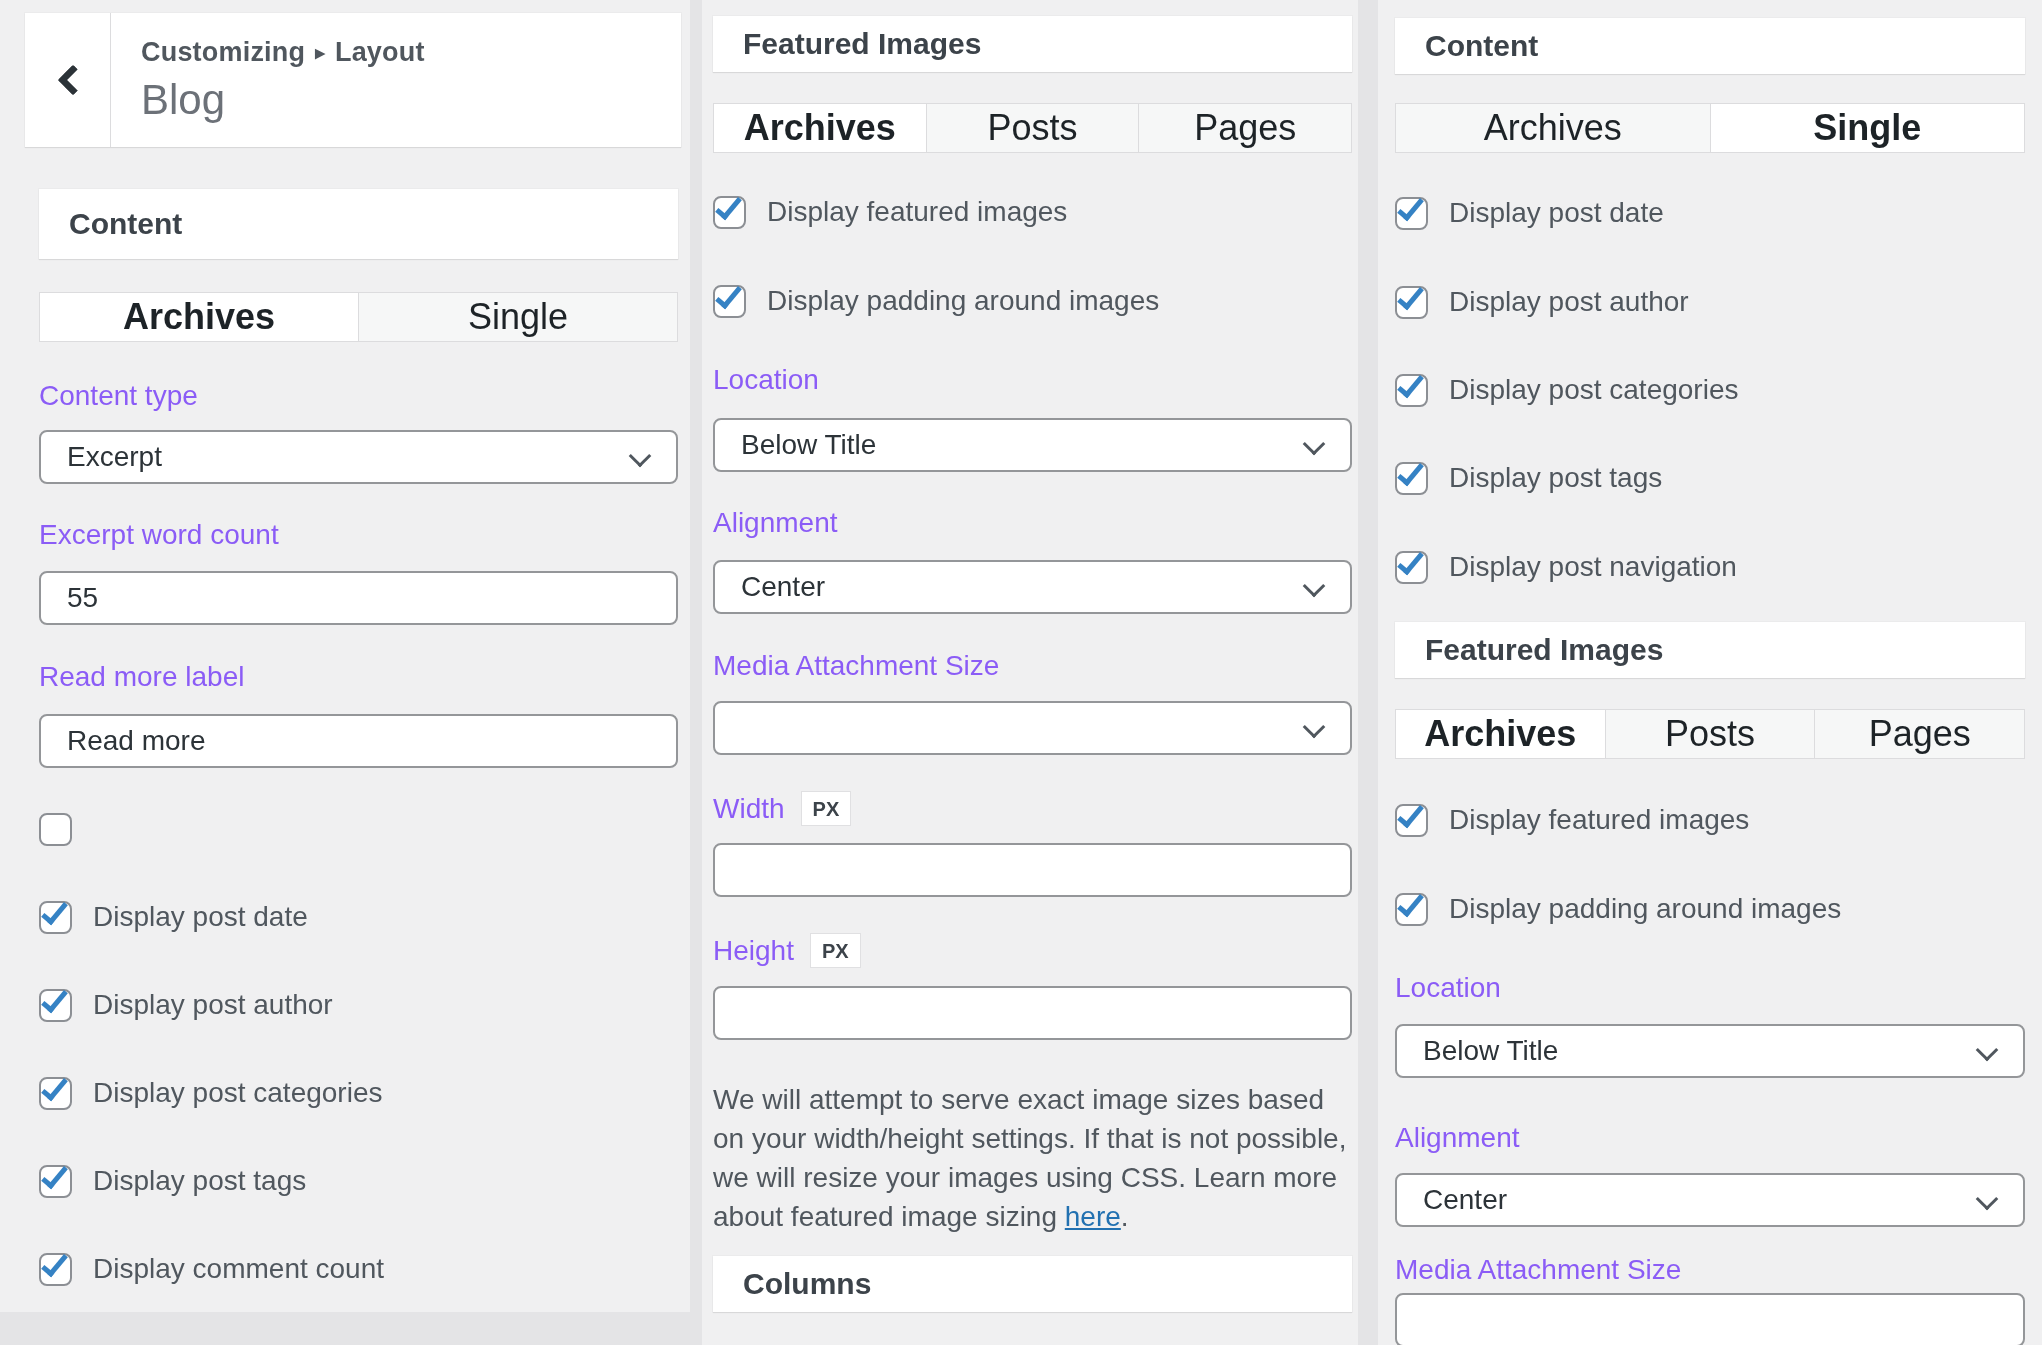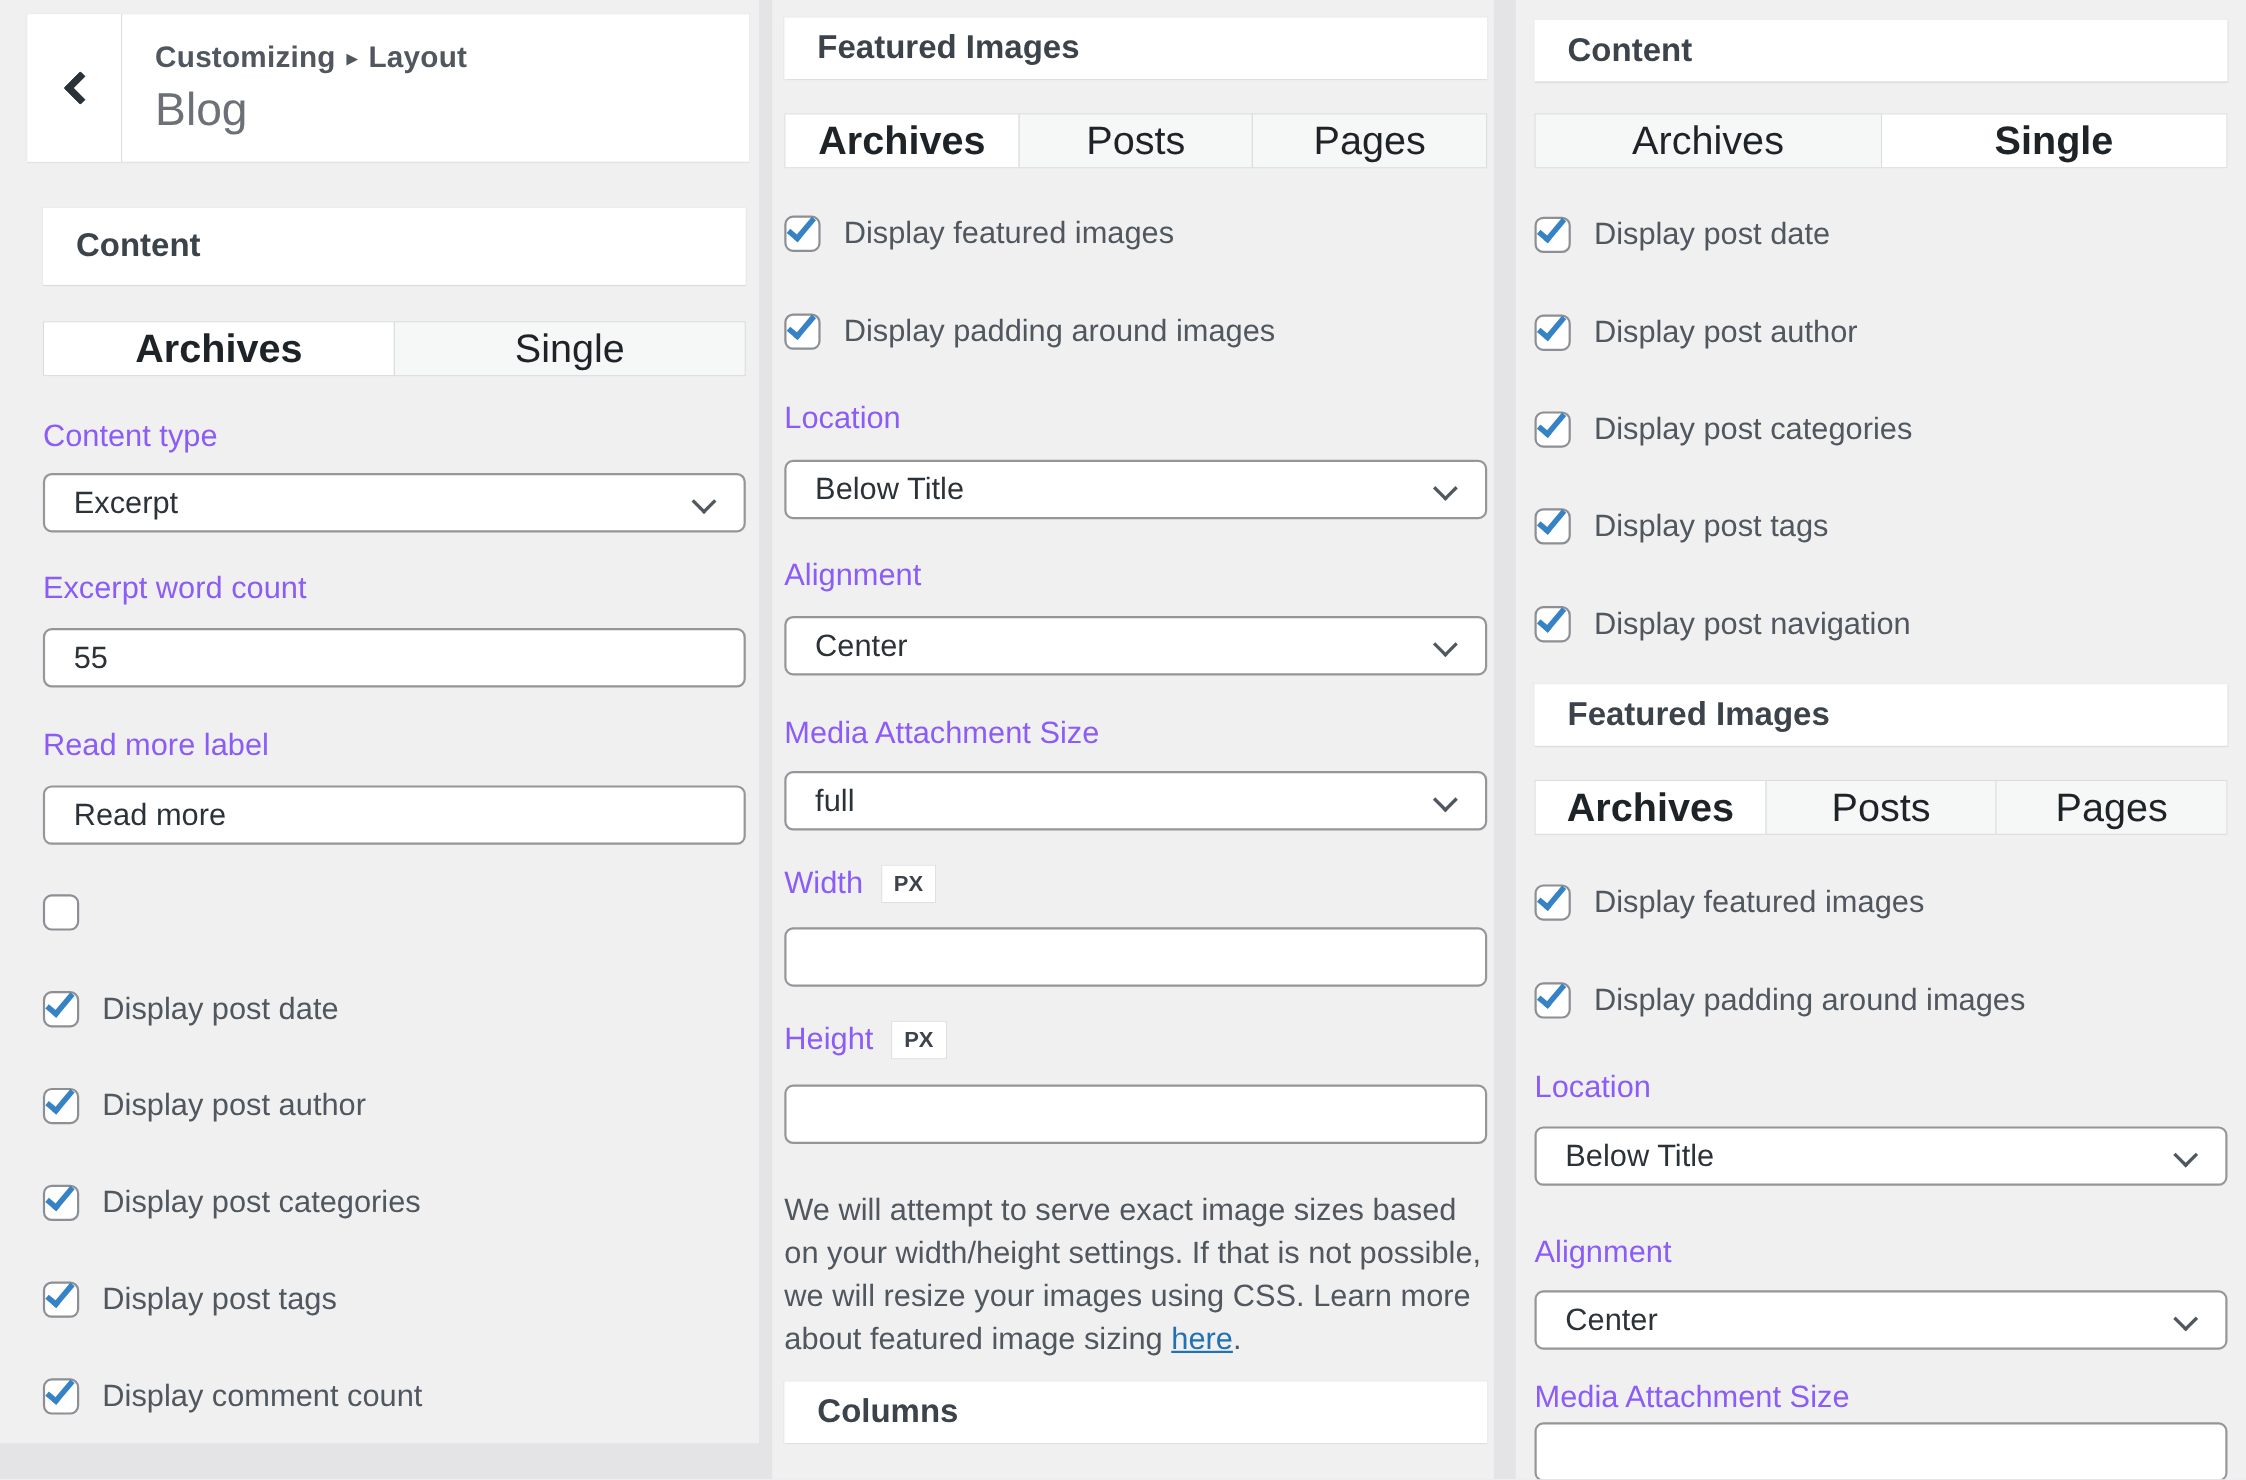--- a/index.html
+++ b/index.html
@@ -93,21 +93,21 @@
   .tab.active { background: #ffffff; font-weight: bold; }
 
   
   .field-label {
     font-size: 28px;
     font-weight: normal;
     color: #8b5cf6;
     height: 34px;
     line-height: 34px;
   }
-  .label-row { display: flex; align-items: flex-start; height: 40px; }
+  .label-row { display: flex; align-items: flex-end; height: 40px; }
   .px-badge {
     margin-left: 16px;
     padding: 7px 11px 6px;
     background: #ffffff;
     border: 1px solid #e0e0e2;
     font-size: 20px;
     font-weight: bold;
     color: #3c434a;
     line-height: 1;
   }
@@ -291,21 +291,20 @@
       </div>
 
       <div class="field-label mt34">Alignment</div>
       <div class="select mt20">
         <span class="select-value">Center</span>
         <span class="chevron-down"></span>
       </div>
 
       <div class="field-label mt35">Media Attachment Size</div>
       <div class="select mt18">
-        <span class="select-value">full</span>
         <span class="chevron-down"></span>
       </div>
 
       <div class="label-row mt31">
         <span class="field-label">Width</span>
         <span class="px-badge">PX</span>
       </div>
       <input class="text-input mt17" value="" style="">
 
       <div class="label-row mt31">

